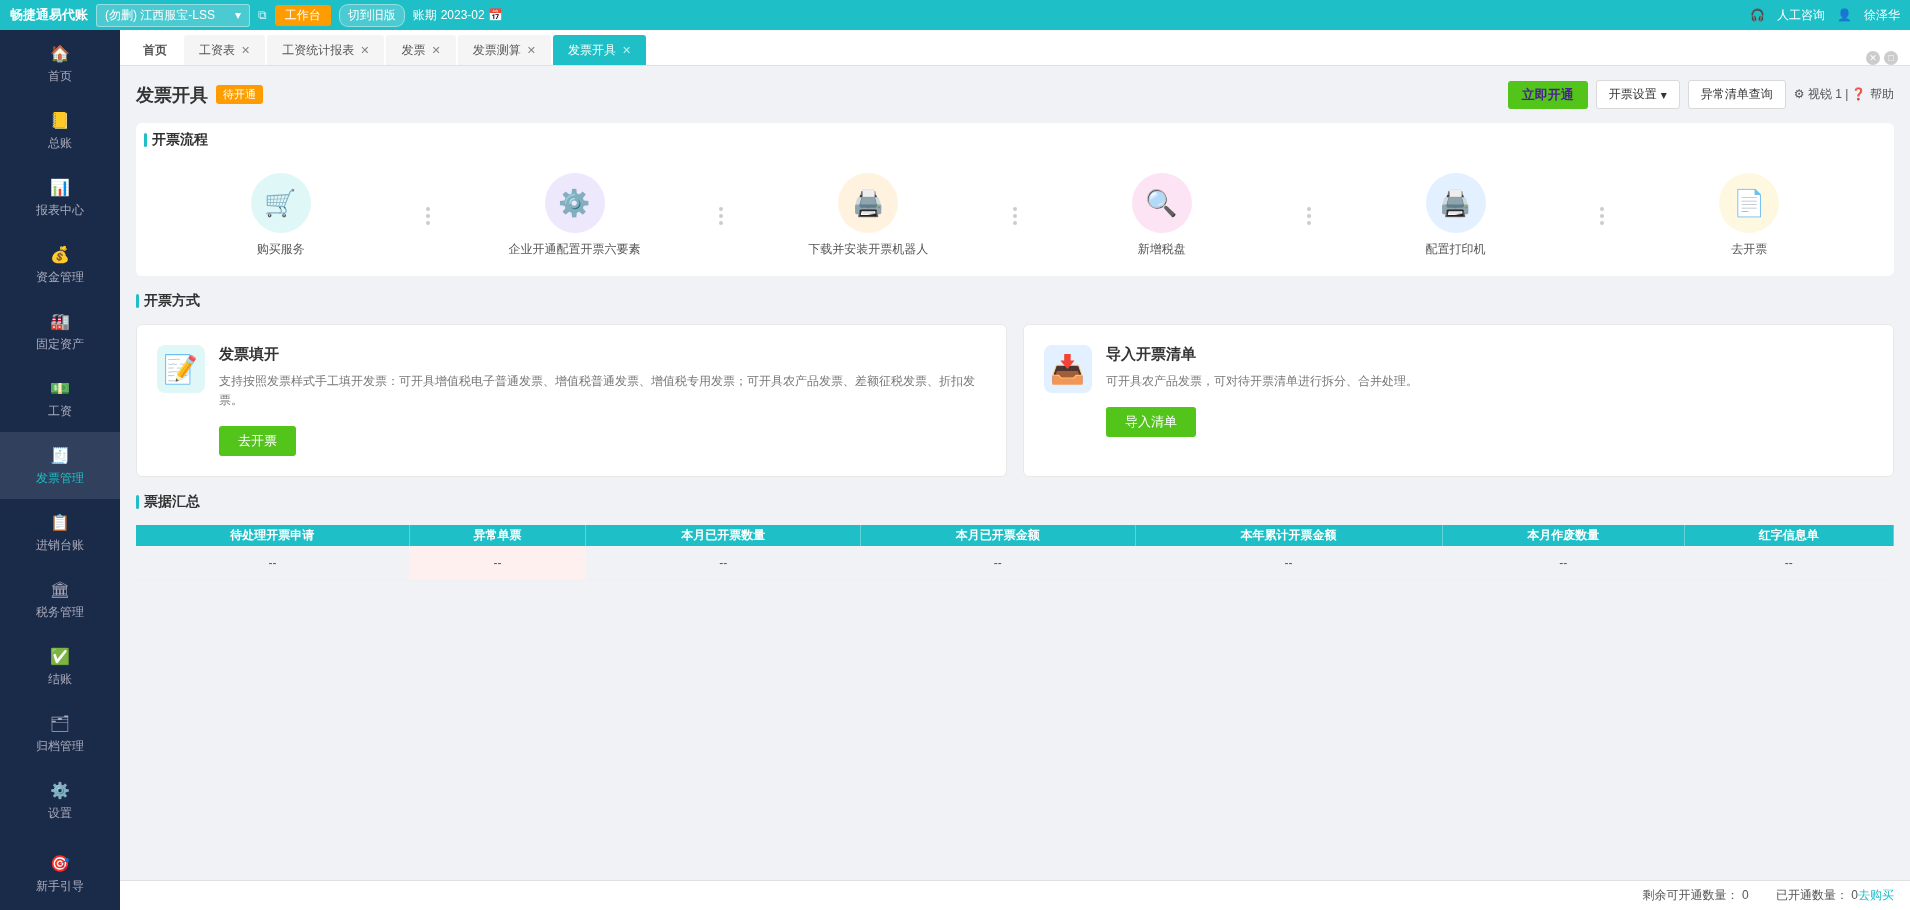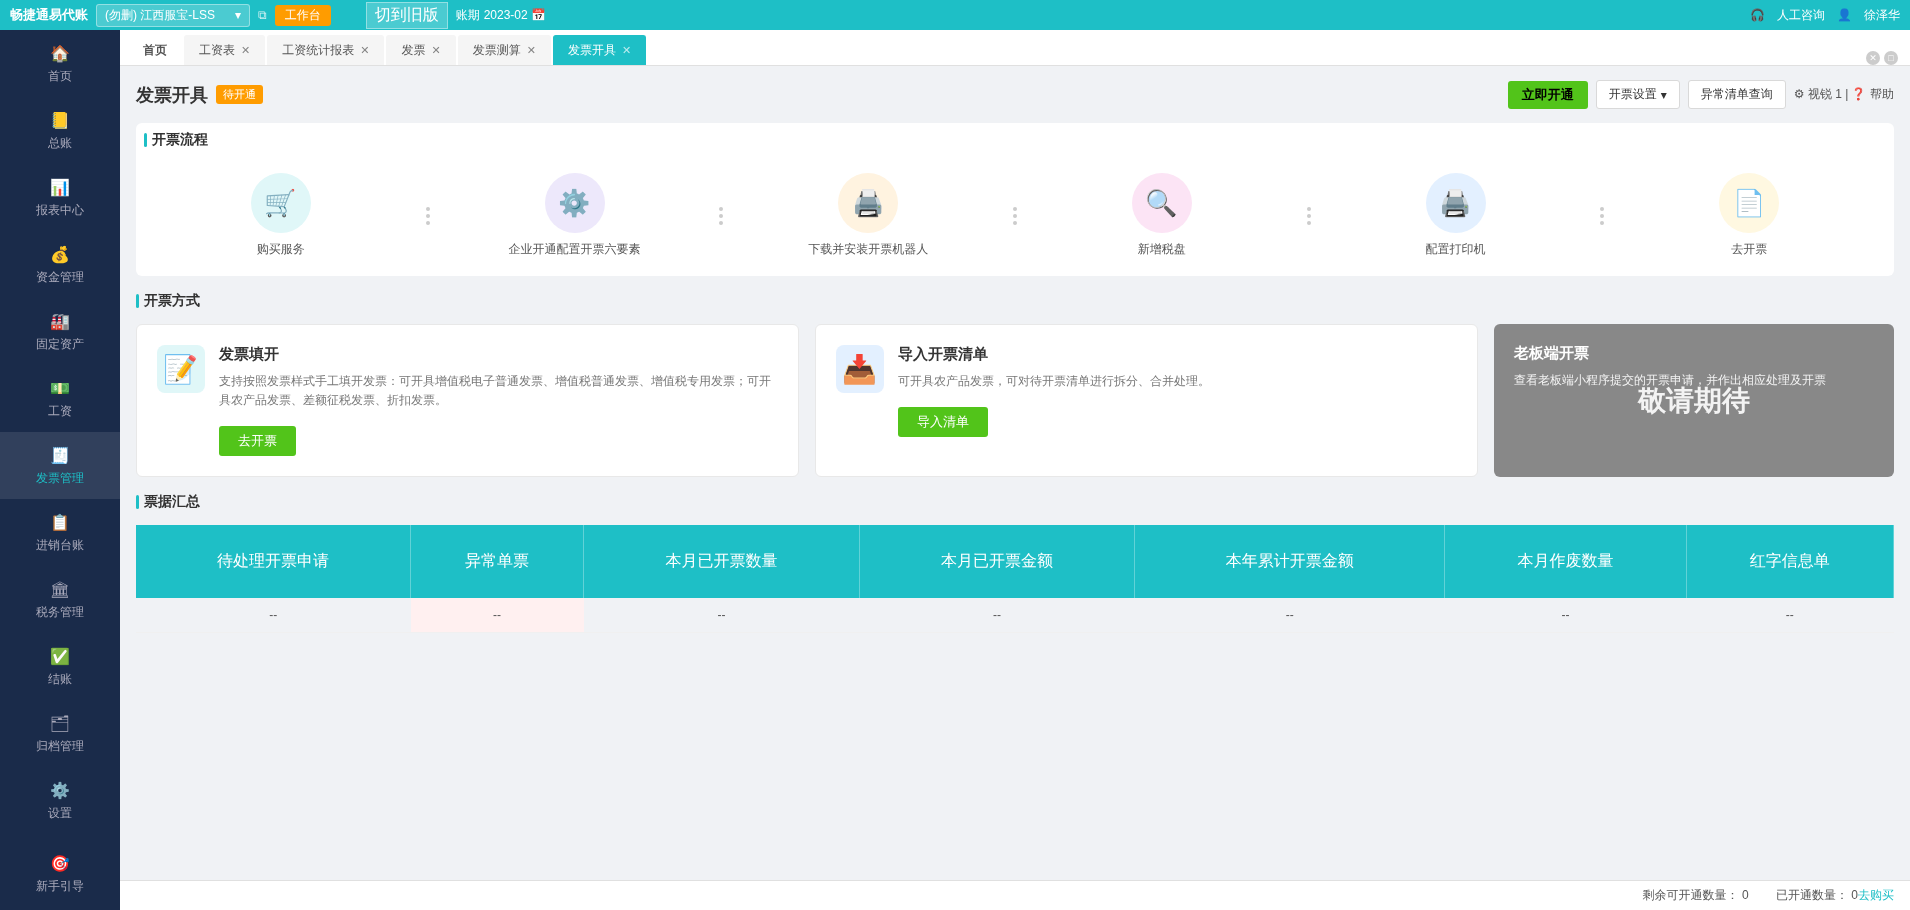--- a/index.html
+++ b/index.html
@@ -34,25 +34,24 @@
       border: none;
       border-radius: 3px;
       padding: 2px 10px;
       font-size: 12px;
       cursor: pointer;
     }
     .btn-old-version {
       background: rgba(255,255,255,0.2);
       color: white;
       border: 1px solid rgba(255,255,255,0.4);
-      border-radius: 0;
+      border-radius: 9px;
       padding: 2px 8px;
-      font-size: 16px;
-      cursor: pointer;
-      margin-left: 27px;
+      font-size: 12px;
+      cursor: pointer;
     }
     .period-tag {
       color: white;
       font-size: 12px;
       display: flex; align-items: center; gap: 4px;
     }
     .top-bar-right { display: flex; align-items: center; gap: 12px; font-size: 12px; }
     .top-bar-right span { cursor: pointer; }
 
     
@@ -158,21 +157,21 @@
     .status-badge-pending {
       background: #ff9c00;
       color: white;
       font-size: 11px;
       padding: 2px 7px;
       border-radius: 3px;
     }
     .page-header-right { display: flex; align-items: center; gap: 8px; }
     .btn-primary-green {
       background: #52c41a;
-      color: #000000;
+      color: #4c1d95;
       border: none;
       border-radius: 3px;
       padding: 5px 14px;
       font-size: 13px;
       cursor: pointer;
       font-weight: bold;
     }
     .btn-outline {
       background: white;
       color: #333;
@@ -296,24 +295,24 @@
     }
 
     
     .summary-table {
       width: 100%;
       border-collapse: collapse;
     }
     .summary-table th {
       background: #1ebfc6;
       color: white;
-      padding: 26px 8px;
+      padding: 2px 8px;
       text-align: center;
-      font-weight: normal;
-      font-size: 16px;
+      font-weight: bold;
+      font-size: 12px;
       border-right: 1px solid rgba(255,255,255,0.3);
     }
     .summary-table td {
       text-align: center;
       padding: 10px 8px;
       font-size: 12px;
       color: #555;
       border-bottom: 1px solid #f0f0f0;
     }
     .summary-table td.highlight-red {
@@ -576,25 +575,20 @@
               <div class="method-content">
                 <div class="method-title">导入开票清单</div>
                 <div class="method-desc">可开具农产品发票，可对待开票清单进行拆分、合并处理。</div>
                 <div class="method-btn-row">
                   <button class="btn-green-solid">导入清单</button>
                 </div>
               </div>
             </div>
           </div>
 
-          <div class="old-platform-card">
-            <div class="old-platform-title">老板端开票</div>
-            <div class="old-platform-desc">查看老板端小程序提交的开票申请，并作出相应处理及开票</div>
-            <div class="coming-soon-overlay">敬请期待</div>
-          </div>
         </div>
       </div>
 
       <div style="margin-top:16px;">
         <div class="section-title">票据汇总</div>
         <table class="summary-table">
           <thead>
             <tr>
               <th>待处理开票申请</th>
               <th>异常单票</th>

